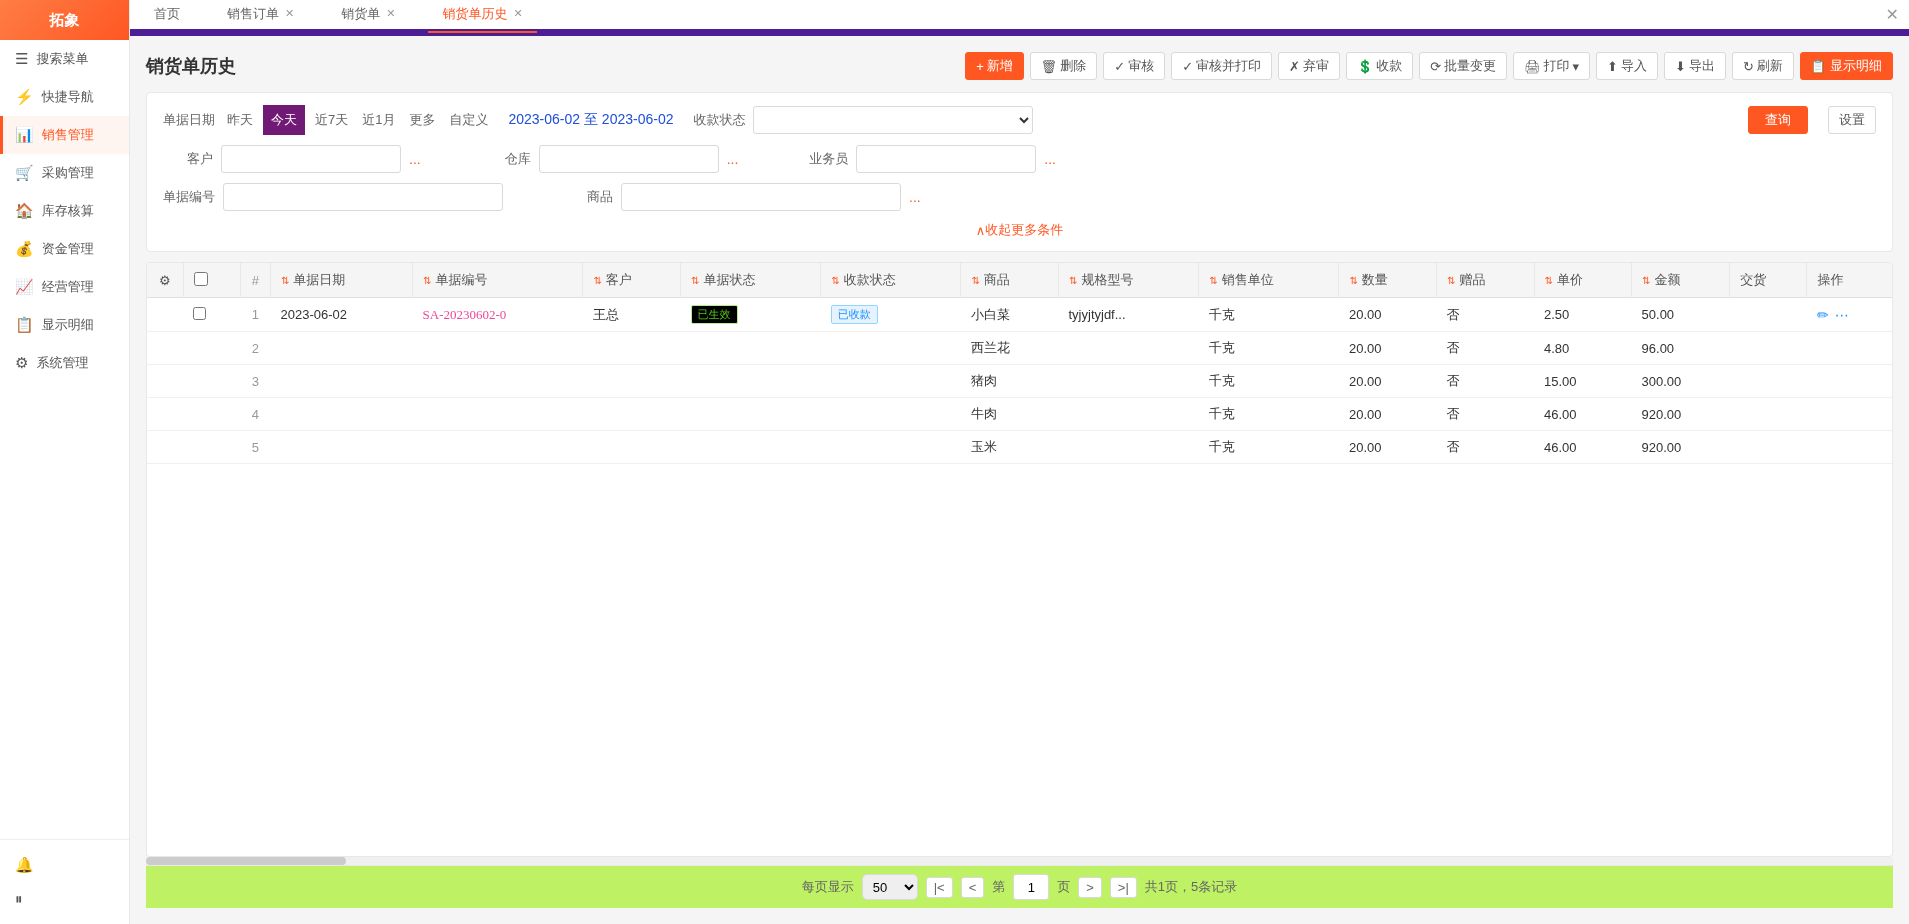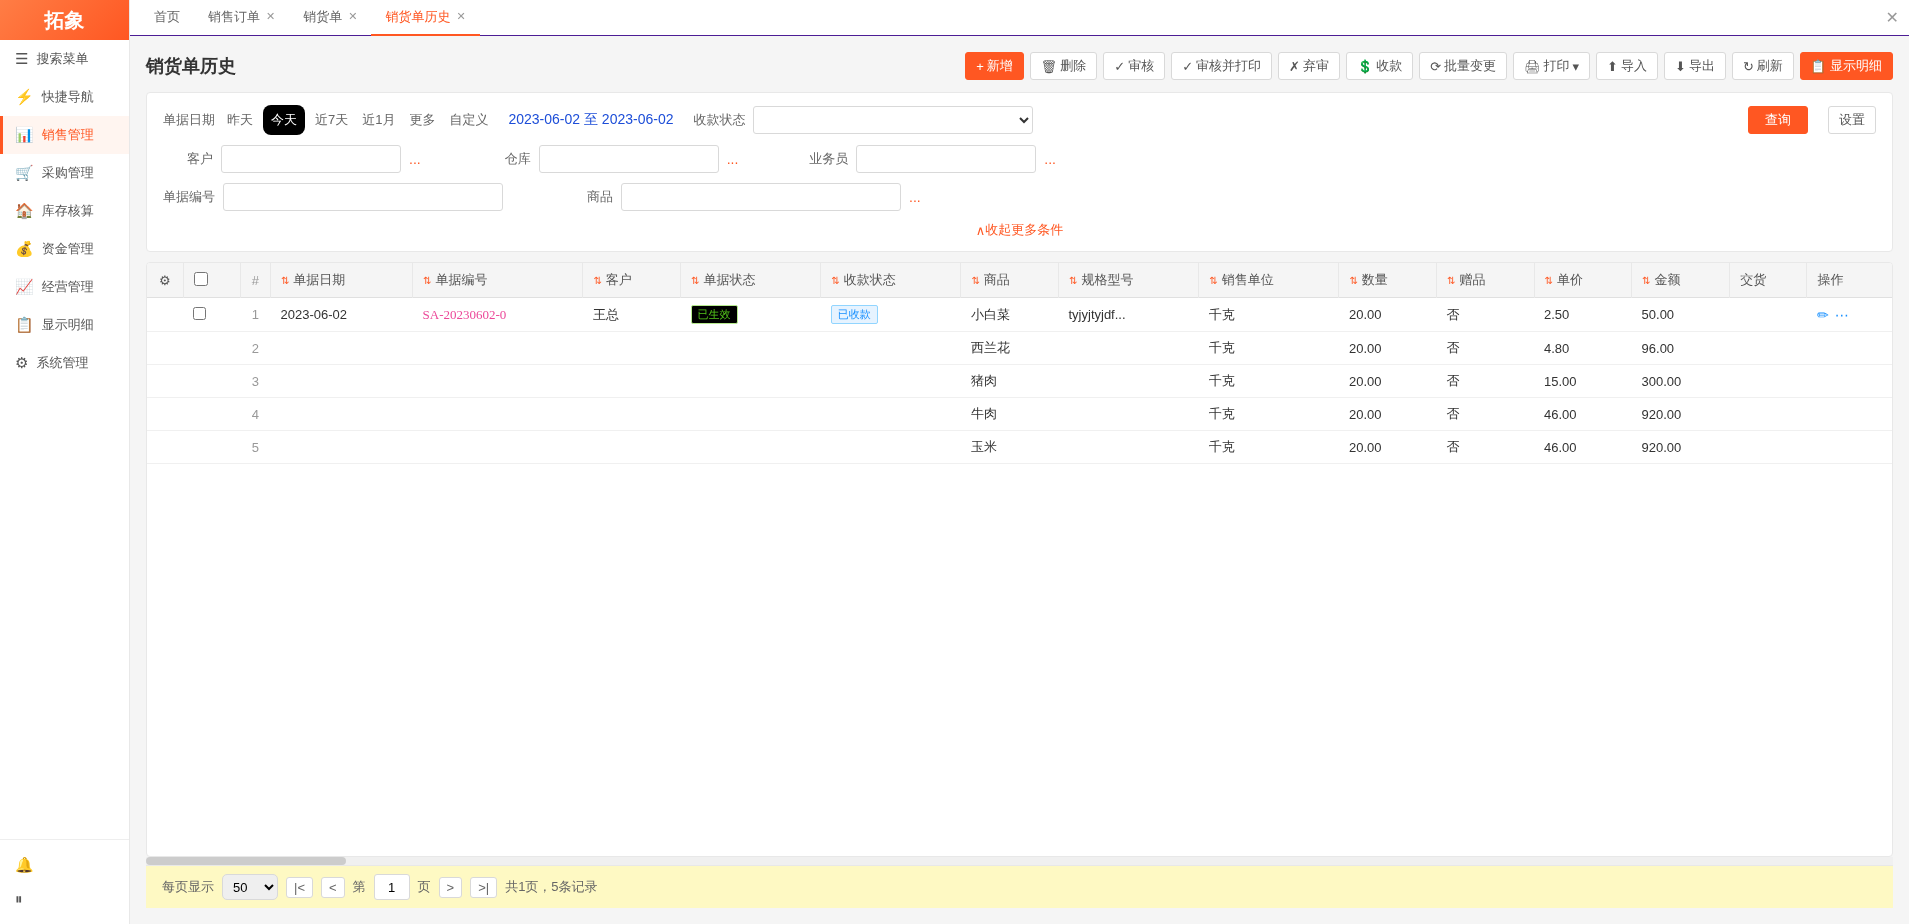--- a/index.html
+++ b/index.html
@@ -14,21 +14,21 @@
       flex-direction: column;
       flex-shrink: 0;
     }
     .sidebar-logo {
       height: 40px;
       background: linear-gradient(135deg, #ff7d45, #ff5722);
       display: flex;
       align-items: center;
       justify-content: center;
       color: #fff;
-      font-size: 20px;
+      font-size: 15px;
       font-weight: bold;
     }
     .sidebar-item {
       display: flex;
       align-items: center;
       padding: 10px 12px;
       cursor: pointer;
       color: #555;
       border-left: 3px solid transparent;
     }
@@ -47,24 +47,25 @@
       display: flex;
       flex-direction: column;
       overflow: hidden;
     }
 
     
     .tab-bar {
       display: flex;
       align-items: center;
       background: #fff;
-      border-bottom: 1px solid #4c1d95;
+      border-bottom: 7px solid #4c1d95;
       height: 36px;
       padding: 0 10px;
       flex-shrink: 0;
+      gap: 19px;
     }
     .tab {
       display: flex;
       align-items: center;
       padding: 0 14px;
       height: 36px;
       cursor: pointer;
       color: #666;
       border-bottom: 2px solid transparent;
       white-space: nowrap;
@@ -180,23 +181,23 @@
       align-items: center;
       gap: 6px;
     }
     .date-shortcut {
       color: #666;
       cursor: pointer;
       padding: 2px 4px;
       text-align: right;
     }
     .date-shortcut.active {
-      background: #000000;
+      background: #701a75;
       color: #fff;
-      border-radius: 8px;
+      border-radius: 0;
       padding: 6px 8px;
     }
     .date-range {
       color: #1d4ed8;
       font-size: 14px;
     }
     .ellipsis-btn {
       color: #ff5722;
       cursor: pointer;
       border: none;
@@ -267,23 +268,23 @@
     .summary-row {
       background: #fffbf0;
       border-top: 1px solid #e8e8e8;
     }
     .summary-row td { font-weight: bold; color: #333; }
 
     
     .pagination-bar {
       display: flex;
       align-items: center;
-      justify-content: flex-start;
+      justify-content: center;
       padding: 8px 16px;
-      background: #fef9c3;
+      background: #bef264;
       border-top: 1px solid #e8e8e8;
       gap: 8px;
       flex-shrink: 0;
     }
     .pagination-bar span { color: #666; }
     .page-size-select {
       border: 1px solid #d9d9d9;
       border-radius: 5px;
       padding: 2px 6px;
       height: 26px;

